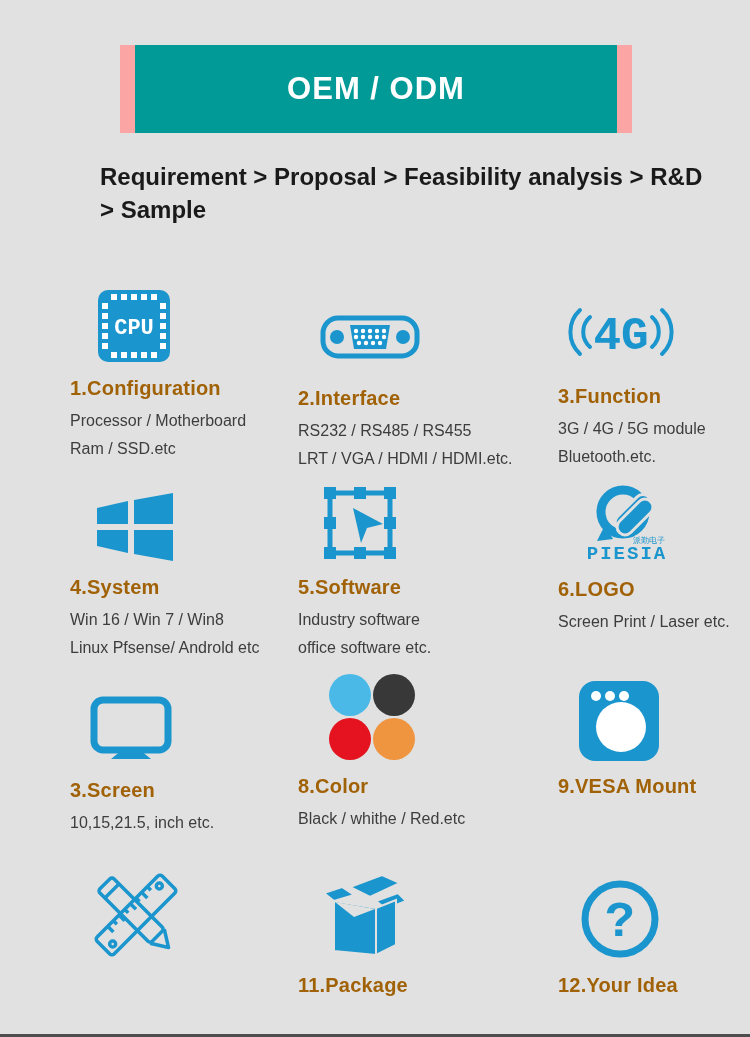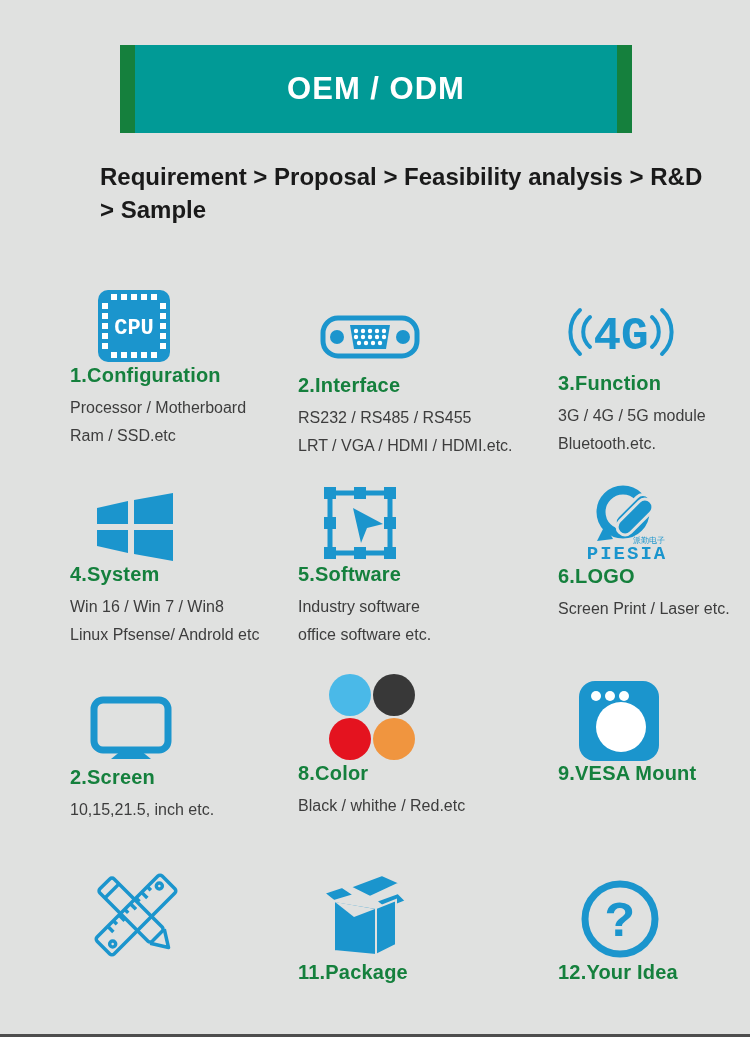--- a/index.html
+++ b/index.html
@@ -7,21 +7,21 @@
     width:750px;height:1037px;
     background:#e0e1e0;
     position:relative;overflow:hidden;
     font-family:"Liberation Sans", sans-serif;
     color:#1d1d1b;
   }
   
   .banner{
     position:absolute;left:120px;top:45px;
     width:512px;height:88px;
-    background:#15803d;
+    background:#fca5a5;
   }
   .banner-inner{
     position:absolute;left:15px;right:15px;top:0;bottom:0;
     background:#019a96;
     display:flex;align-items:center;justify-content:center;
   }
   .banner-title{
     color:#ffffff;font-size:31px;font-weight:bold;letter-spacing:1px;
   }
   
@@ -36,22 +36,22 @@
     grid-template-columns:228px 260px 182px;
   }
   .cell{height:199px;}
   .icon-box{
     height:96px;
     display:flex;align-items:flex-end;
     padding-left:20px;
     font-family:Liberation Mono, monospace;
   }
   .title{
-    margin-top:0;
-    font-size:20px;font-weight:bold;color:#15803d;letter-spacing:.2px;
+    margin-top:13px;
+    font-size:20px;font-weight:bold;color:#a16207;letter-spacing:.2px;
   }
   .desc{
     margin-top:7px;
     font-size:16px;color:#3d3d3d;line-height:1.78;
     white-space:pre-line;
   }
   .bottom-line{
     position:absolute;left:0;right:0;bottom:0;height:3px;background:#4d4d4d;
   }
   svg{display:block;}
@@ -205,21 +205,21 @@
     <div class="desc">Screen Print / Laser etc.</div>
   </div>
 
   <div class="cell">
     <div class="icon-box" style="padding-left:20px;padding-bottom:4px;">
       <svg width="82" height="66" viewBox="0 0 82 66">
         <rect x="4" y="4" width="74" height="50" rx="9" fill="none" stroke="#1b95cd" stroke-width="7"></rect>
         <polygon points="32,54 50,54 61,63 21,63" fill="#1b95cd"></polygon>
       </svg>
     </div>
-    <div class="title">2.Screen</div>
+    <div class="title">3.Screen</div>
     <div class="desc">10,15,21.5, inch etc.</div>
   </div>
 
   <div class="cell">
     <div class="icon-box" style="padding-left:29px;">
       <svg width="90" height="90" viewBox="0 0 90 90">
         <circle cx="23" cy="23" r="21" fill="#4ab9e8"></circle>
         <circle cx="67" cy="23" r="21" fill="#383838"></circle>
         <circle cx="23" cy="67" r="21" fill="#e4131f"></circle>
         <circle cx="67" cy="67" r="21" fill="#f0953f"></circle>

